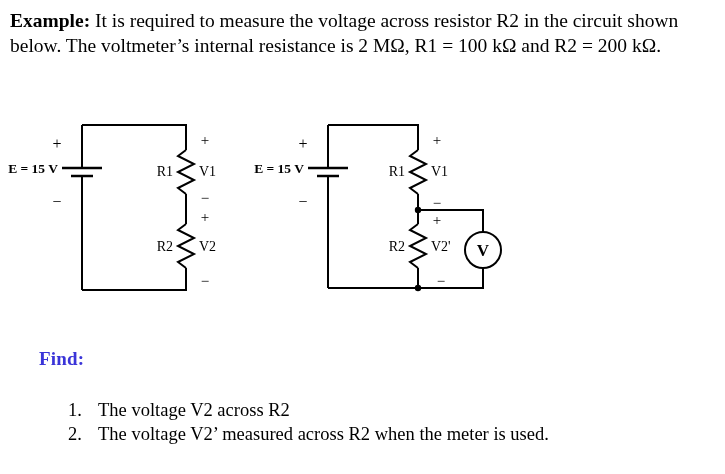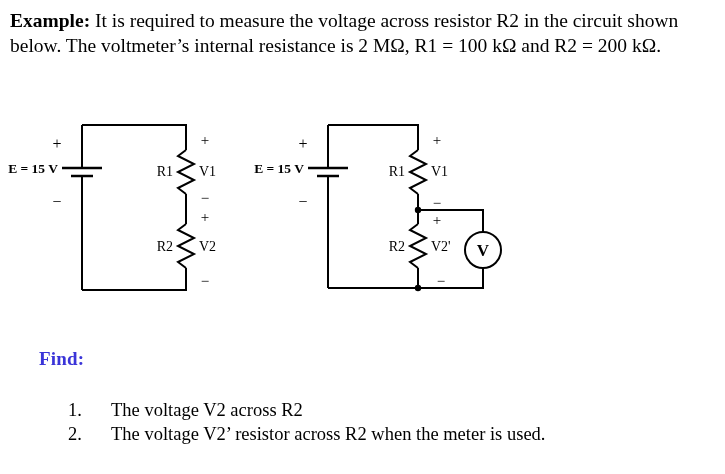--- a/index.html
+++ b/index.html
@@ -65,21 +65,21 @@
     line-height: 24px;
   }
   .find-item {
     display: flex;
     align-items: baseline;
   }
   .find-num {
     width: 30px;
     flex: 0 0 30px;
   }
-  .find-text { flex: 1 1 auto; margin-left: 13px; }
+  .find-text { flex: 1 1 auto; }
 </style>
 </head>
 <body>
 
 <div id="page">
 
   <div class="intro">
     <span class="lead">Example:</span><span> It is required to measure the voltage across resistor R2 in the circuit shown below. The voltmeter’s internal resistance is 2 MΩ,  R1 = 100 kΩ and R2 = 200 kΩ.</span>
   </div>
 
@@ -170,17 +170,17 @@
 
   <div class="find-heading">Find:</div>
 
   <div class="find-list">
     <div class="find-item">
       <span class="find-num">1.</span>
       <span class="find-text">The voltage V2 across R2</span>
     </div>
     <div class="find-item">
       <span class="find-num">2.</span>
-      <span class="find-text">The voltage V2’ resistor across R2 when the meter is used.</span>
+      <span class="find-text">The voltage V2’ measured across R2 when the meter is used.</span>
     </div>
   </div>
 
 </div>
 
 </body></html>

